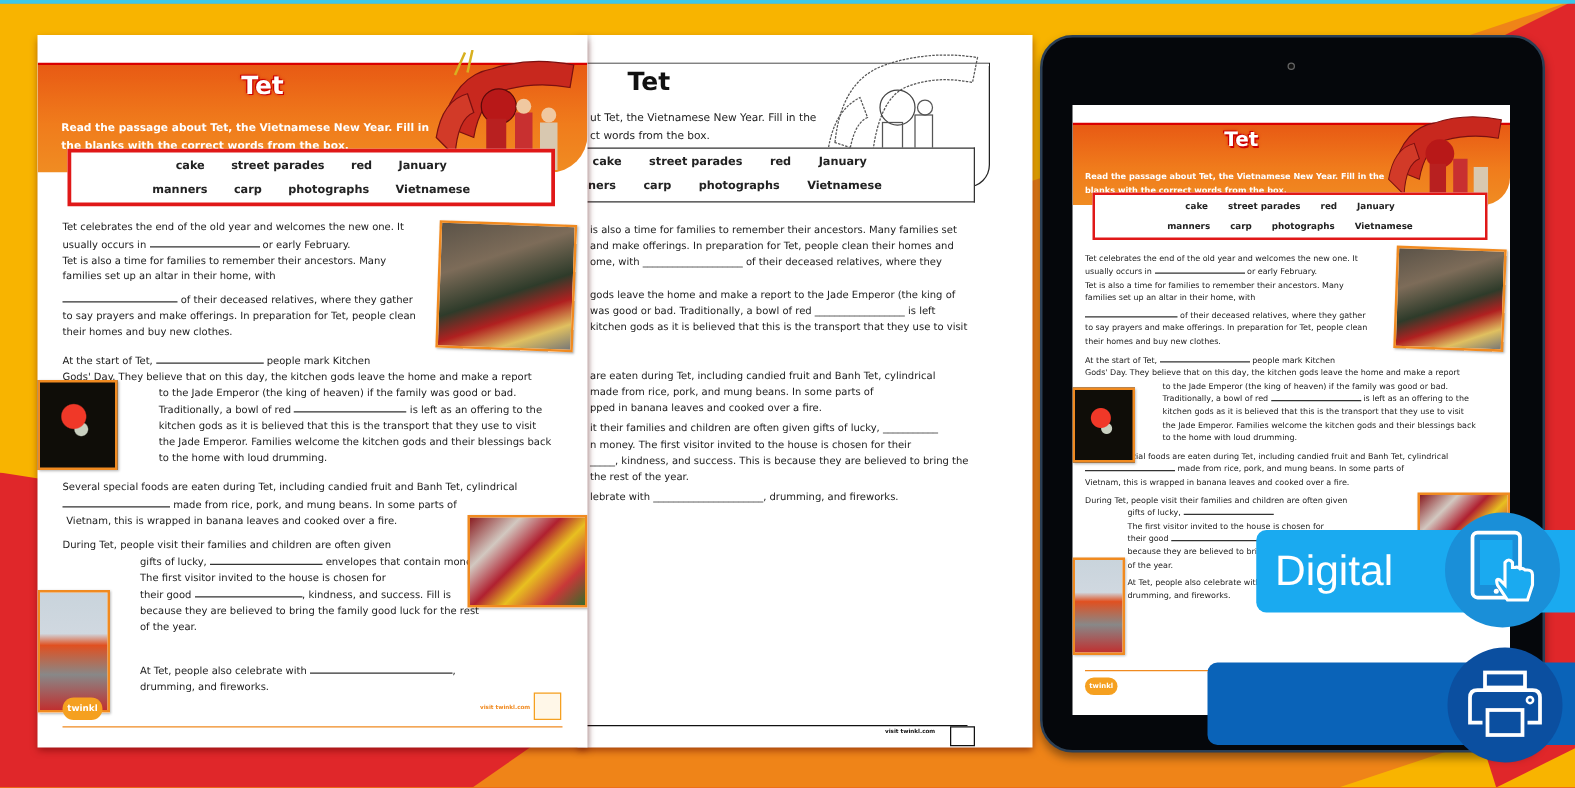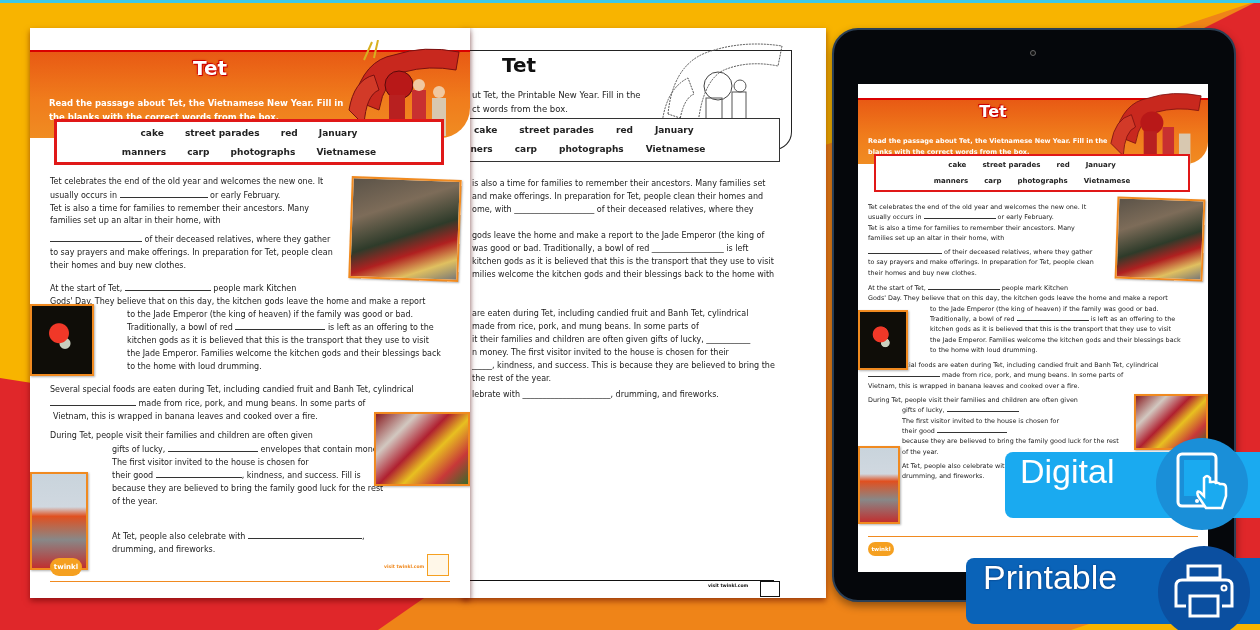--- a/index.html
+++ b/index.html
@@ -76,21 +76,21 @@
   .screen .hdr .instr { left: 10px; top: 36px; width: 240px; font-size: 6.5px; line-height: 11px; }
   .screen .dragon { width: 100px; height: 82px; top: 2px; right: 2px; }
   .screen .wordbox { left: 16px; top: 70px; width: 316px; height: 38px; border-width: 2px; }
   .screen .wordbox .row { font-size: 7px; }
   .screen .wordbox .row span { margin: 0 8px; }
   .screen .wordbox .row1 { top: 5px; }
   .screen .wordbox .row2 { top: 21px; }
   .screen .body-text { font-size: 6.4px; line-height: 10.3px; }
 
   
-  .label { position: absolute; display: flex; z-index: 10; margin-top: 28px; }
+  .label { position: absolute; display: flex; align-items: center; z-index: 10; }
   .label-digital { left: 1005px; top: 424px; width: 255px; height: 66px; background: #1aaaf0; border-radius: 8px 0 0 8px; }
   .label-printable { left: 966px; top: 530px; width: 294px; height: 66px; background: #0a63b8; border-radius: 8px 0 0 8px; }
   .label .txt { color: #fff; font-family: "Liberation Sans", sans-serif; font-size: 34px; margin-left: 16px; }
   .label-digital .txt { font-size: 34px; margin-left: 15px; }
   .label-printable .txt { font-size: 34px; margin-left: 17px; text-shadow: 0 0 2px #002a66; }
   .circle { position: absolute; width: 92px; height: 92px; border-radius: 50%; display: flex; align-items: center; justify-content: center; }
   .label-digital .circle { right: 12px; top: -14px; background: #1a8fd8; }
   .label-printable .circle { right: 10px; top: -12px; background: #0b4fa0; }
 </style>
 </head>
@@ -183,21 +183,21 @@
   <div class="footer-line" style="top:553px;"></div>
   <div class="twinkl-logo" style="left:20px; top:530px;">twinkl</div>
   <div class="visit" style="left:354px; top:536px;">visit twinkl.com</div>
   <div class="badge" style="left:397px; top:526px;"></div>
 </div>
 
 <div class="sheet sheet-bw">
   <div class="bw-hdr">
     <div class="title">Tet</div>
     <div class="instr">
-      <div>ut Tet, the Printable New Year. Fill in the</div>
+      <div>ut Tet, the Vietnamese New Year. Fill in the</div>
       <div>ct words from the box.</div>
     </div>
   </div>
   <svg class="bw-dragon" viewBox="0 0 128 110">
     <path d="M10 80 Q15 30 50 18 Q85 6 124 12 L120 32 Q90 26 66 36 Q45 46 40 90 Z" fill="none" stroke="#555" stroke-width="1" stroke-dasharray="2 1"></path>
     <path d="M4 90 Q8 55 30 44 L36 60 Q22 66 20 104 Z" fill="none" stroke="#555" stroke-dasharray="2 1"></path>
     <circle cx="60" cy="52" r="14" fill="none" stroke="#444"></circle>
     <rect x="48" y="64" width="16" height="42" fill="none" stroke="#555"></rect>
     <rect x="74" y="58" width="14" height="46" fill="none" stroke="#555"></rect>
     <circle cx="82" cy="52" r="6" fill="none" stroke="#555"></circle>
@@ -211,25 +211,25 @@
     </div>
   </div>
   <div class="body-text" style="left:10px; top:150px; width:350px; line-height:12.9px;">
     <div style="height:13px">is also a time for families to remember their ancestors. Many families set</div>
     <div style="height:13px">and make offerings. In preparation for Tet, people clean their homes and</div>
     <div style="height:13px">ome, with ____________________ of their deceased relatives, where they</div>
     <div style="height:13px"></div>
     <div style="height:13px">gods leave the home and make a report to the Jade Emperor (the king of</div>
     <div style="height:13px">was good or bad. Traditionally, a bowl of red __________________ is left</div>
     <div style="height:13px">kitchen gods as it is believed that this is the transport that they use to visit</div>
-    <div style="height:13px">milies welcome the kitchen gods and their blessings back to the home with</div>
     <div style="height:13px"></div>
     <div style="height:13px"></div>
     <div style="height:13px">are eaten during Tet, including candied fruit and Banh Tet, cylindrical</div>
     <div style="height:13px">made from rice, pork, and mung beans. In some parts of</div>
+    <div style="height:16px">pped in banana leaves and cooked over a fire.</div>
     <div style="height:13px">it their families and children are often given gifts of lucky, ___________</div>
     <div style="height:13px">n money. The first visitor invited to the house is chosen for their</div>
     <div style="height:13px">_____, kindness, and success. This is because they are believed to bring the</div>
     <div style="height:16px">the rest of the year.</div>
     <div style="height:13px">lebrate with ______________________, drumming, and fireworks.</div>
   </div>
   <div style="position:absolute; left:0; top:552px; width:312px; height:1px; background:#111;"></div>
   <div class="visit" style="left:246px; top:555px; color:#111;">visit twinkl.com</div>
   <div class="badge" style="left:298px; top:553px; border-color:#111; background:#fff; width:20px; height:16px;"></div>
 </div>
@@ -302,21 +302,20 @@
   <div class="circle">
     <svg width="56" height="64" viewBox="0 0 56 64">
       <rect x="4" y="2" width="38" height="52" rx="4" fill="none" stroke="#fff" stroke-width="3"></rect>
       <rect x="10" y="8" width="26" height="36" fill="#1aaaf0"></rect>
       <circle cx="23" cy="49" r="2" fill="#fff"></circle>
       <path d="M30 26 L30 44 L26 40 Q22 38 24 44 L32 56 L48 56 L52 44 L52 36 Q52 32 48 32 L46 32 Q44 30 42 31 Q40 29 38 30 L36 30 L36 26 Q33 22 30 26 Z" fill="#1aaaf0" stroke="#fff" stroke-width="2.5"></path>
     </svg>
   </div>
 </div>
 <div class="label label-printable">
-  <span class="txt">Printable</span>
   <div class="circle">
     <svg width="64" height="60" viewBox="0 0 64 60">
       <rect x="16" y="4" width="32" height="12" fill="none" stroke="#fff" stroke-width="3"></rect>
       <path d="M10 18 H54 Q60 18 60 24 V44 H50 M14 44 H4 V24 Q4 18 10 18" fill="none" stroke="#fff" stroke-width="3"></path>
       <rect x="18" y="34" width="28" height="20" fill="none" stroke="#fff" stroke-width="3"></rect>
       <circle cx="52" cy="26" r="2.5" fill="none" stroke="#fff" stroke-width="2"></circle>
     </svg>
   </div>
 </div>
 

